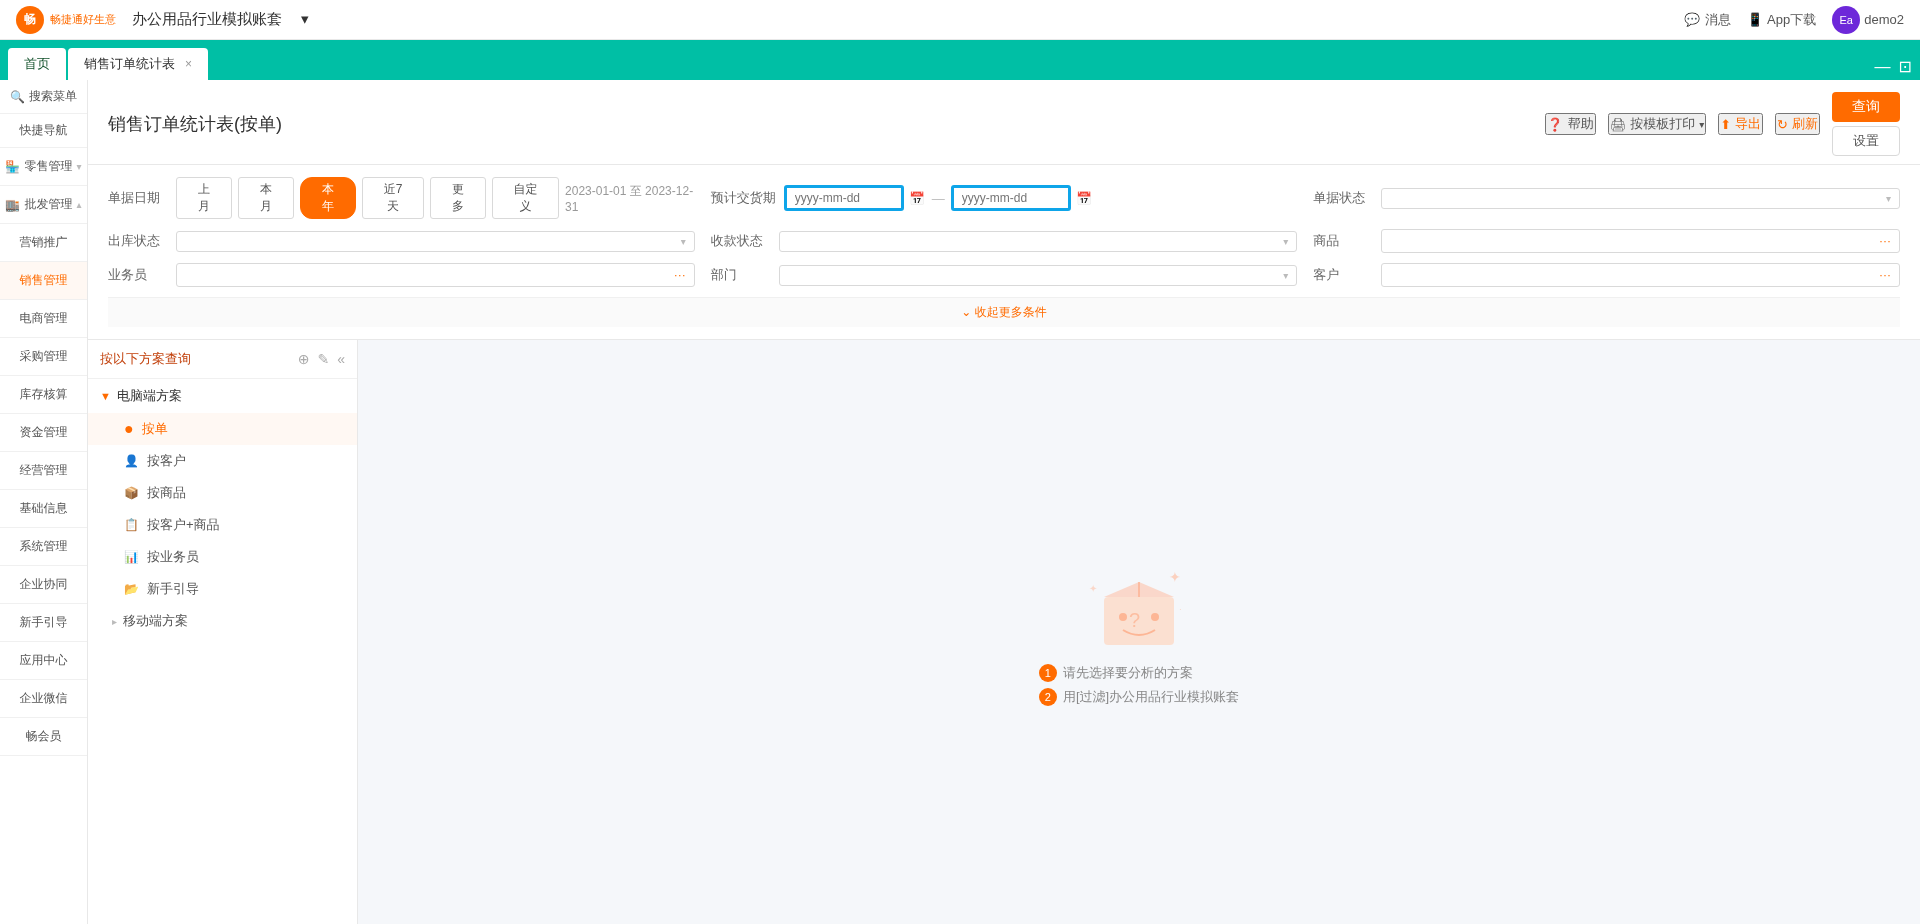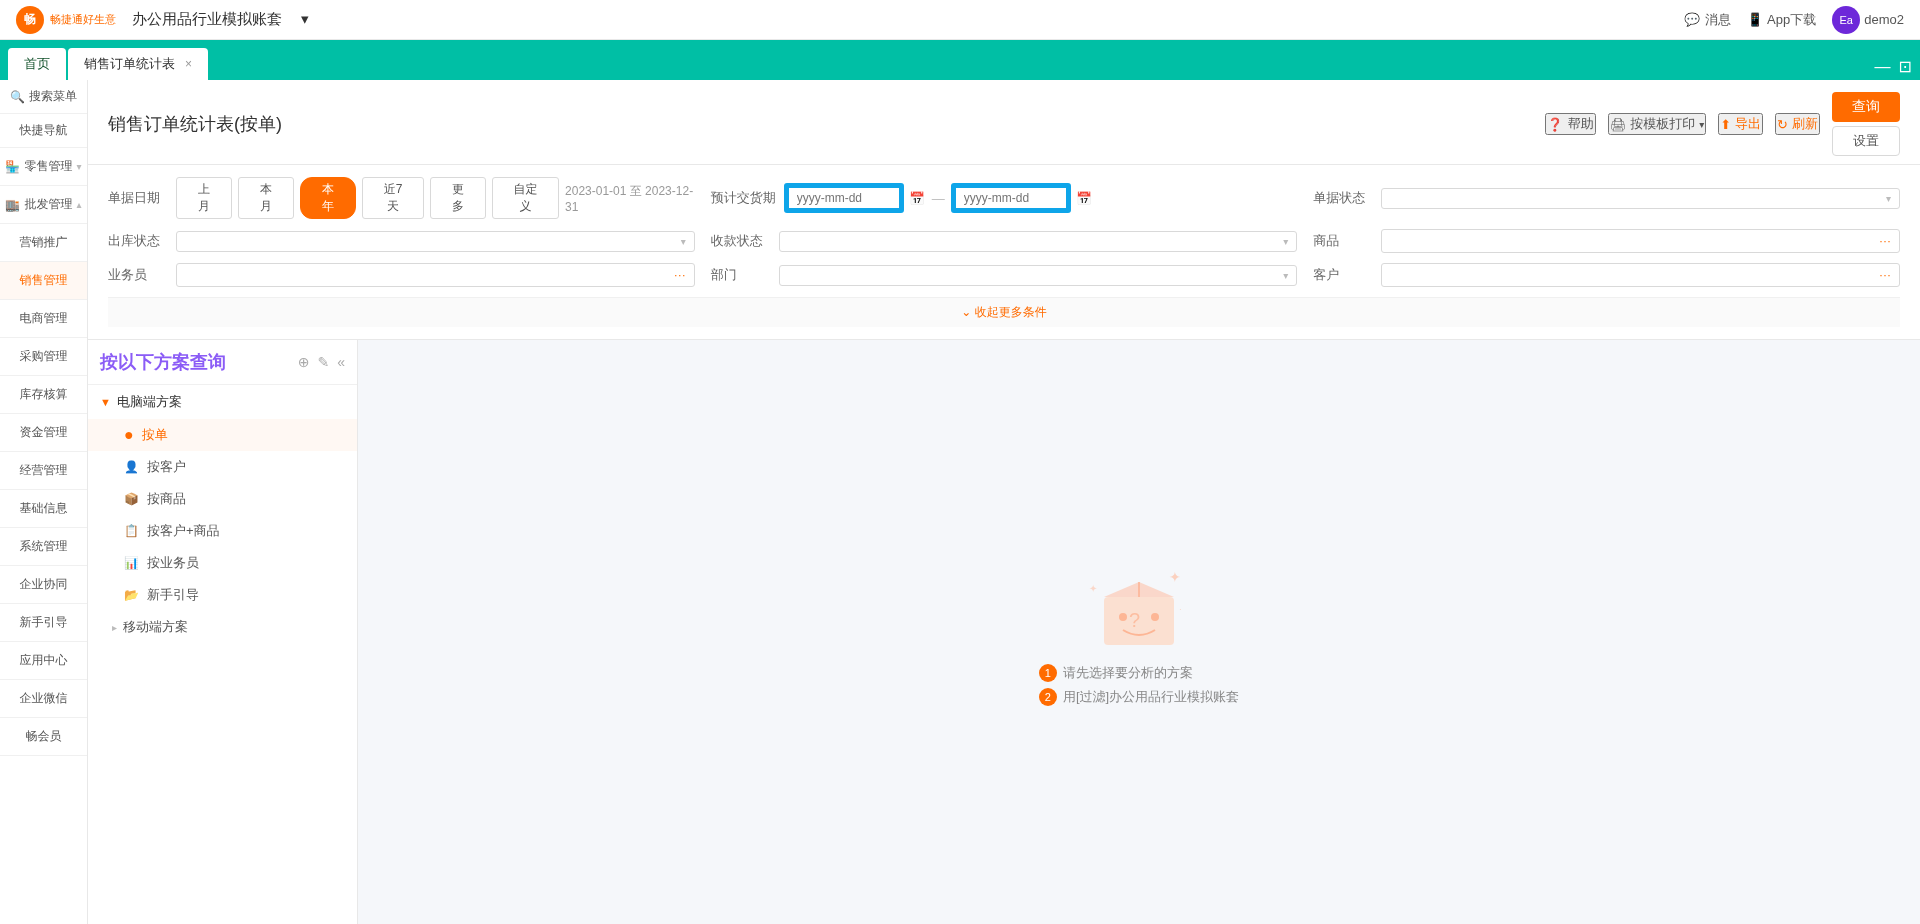--- a/index.html
+++ b/index.html
@@ -46,34 +46,34 @@
     .query-btn { background: #ff6b00; color: #fff; border: none; padding: 6px 20px; border-radius: 4px; font-size: 14px; cursor: pointer; }
     .settings-btn { border: 1px solid #d9d9d9; background: #fff; color: #555; padding: 5px 16px; border-radius: 4px; font-size: 13px; cursor: pointer; }
     .filter-row { display: flex; align-items: center; gap: 16px; margin-bottom: 10px; }
     .filter-group { display: flex; align-items: center; gap: 8px; flex: 1; }
     .filter-label { color: #666; font-size: 13px; white-space: nowrap; min-width: 60px; }
     .filter-date-row { display: flex; align-items: center; gap: 6px; }
     .date-btn { padding: 3px 16px; border: 1px solid #d9d9d9; border-radius: 3px; font-size: 12px; cursor: pointer; background: #fff; color: #555; }
     .date-btn.active { background: #ff6b00; color: #fff; border-color: #ff6b00; border-radius: 12px; }
     .date-range-text { font-size: 12px; color: #999; }
     .date-input-wrap { display: flex; align-items: center; gap: 6px; }
-    .date-input { border: 5px solid #0ea5e9; border-radius: 3px; padding: 3px 8px; font-size: 12px; color: #bbb; width: 120px; }
+    .date-input { border: 3px solid #0ea5e9; border-radius: 3px; padding: 3px 8px; font-size: 12px; color: #bbb; width: 120px; }
     .date-sep { color: #bbb; }
     .cal-icon { color: #ff6b00; cursor: pointer; }
     .select-wrap { flex: 1; border: 1px solid #d9d9d9; border-radius: 3px; padding: 4px 8px; display: flex; align-items: center; justify-content: space-between; cursor: pointer; background: #fff; color: #bbb; font-size: 13px; }
     .select-arrow { color: #bbb; font-size: 10px; }
     .select-more { color: #ff6b00; font-size: 12px; cursor: pointer; }
     .collapse-bar { text-align: center; padding: 6px; color: #666; font-size: 12px; cursor: pointer; background: #fafafa; border-top: 1px solid #f0f0f0; }
     .collapse-bar span { color: #ff6b00; }
 
     
     .split-layout { flex: 1; display: flex; overflow: hidden; }
     .left-panel { width: 270px; background: #fff; border-right: 1px solid #e8e8e8; overflow-y: auto; flex-shrink: 0; }
     .left-panel-header { padding: 10px 12px; display: flex; align-items: center; gap: 6px; border-bottom: 1px solid #f0f0f0; }
-    .left-panel-title { font-size: 18px; color: #8b5cf6; font-weight: 700; }
+    .left-panel-title { font-size: 13px; color: #c2410c; font-weight: 400; }
     .left-panel-icons { margin-left: auto; display: flex; gap: 8px; align-items: center; }
     .icon-btn { color: #aaa; cursor: pointer; font-size: 14px; }
     .tree-item { padding: 8px 12px 8px 20px; display: flex; align-items: center; gap: 8px; cursor: pointer; font-size: 13px; color: #333; }
     .tree-item.active { color: #ff6b00; background: #fff8f3; }
     .tree-group-header { padding: 8px 12px; display: flex; align-items: center; gap: 6px; font-size: 13px; color: #333; cursor: pointer; }
     .tree-group-icon { color: #ff6b00; font-size: 11px; }
     .sub-item { padding: 7px 12px 7px 36px; display: flex; align-items: center; gap: 8px; font-size: 13px; color: #555; cursor: pointer; }
     .sub-group { padding: 7px 12px 7px 24px; display: flex; align-items: center; gap: 6px; font-size: 13px; color: #555; cursor: pointer; }
     .sub-group-arrow { color: #bbb; font-size: 10px; }
 

